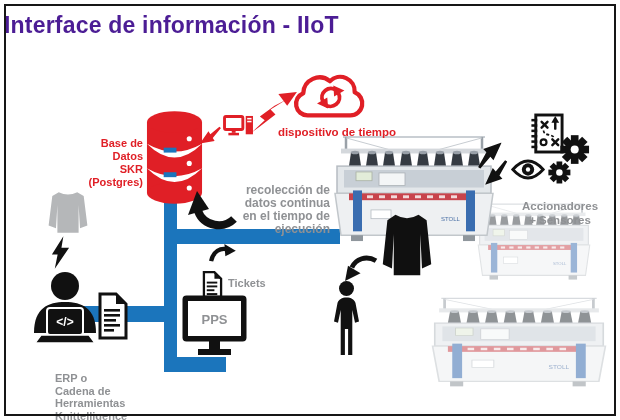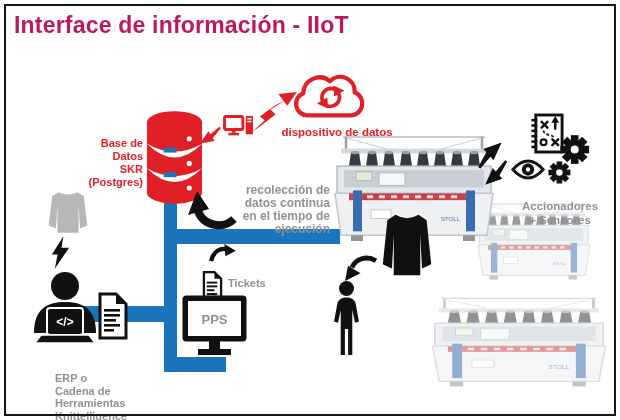--- a/index.html
+++ b/index.html
@@ -1,21 +1,21 @@
 <!DOCTYPE html>
 <html><head>
 <meta charset="utf-8">
 <style>
   html,body{margin:0;padding:0;background:#fff;}
   .stage{position:relative;width:620px;height:420px;background:#fff;overflow:hidden;
          font-family:"Liberation Sans",sans-serif;}
   .frame{position:absolute;inset:4px;border:2.5px solid #161616;z-index:60;pointer-events:none;}
   .abs{position:absolute;}
   .pre{white-space:pre-line;margin-top:16px;}
-  .title{left:14px;top:12px;font-size:23px;font-weight:bold;color:#be185d;letter-spacing:.2px;z-index:5;}
+  .title{left:4px;top:12px;font-size:23px;font-weight:bold;color:#4c1d95;letter-spacing:.2px;z-index:5;}
   .connector{background:#1b75bc;z-index:1;}
   .red-label{color:#e01f26;font-weight:bold;font-size:11px;line-height:13px;z-index:5;}
   .gray-label{color:#8f9194;font-weight:600;font-size:12px;line-height:13px;z-index:5;}
   .source{font-style:italic;font-size:11.5px;color:#2e2e2e;text-align:right;z-index:5;}
   svg.icon{display:block;overflow:visible;}
   .z2{z-index:2}.z3{z-index:3}.z4{z-index:4}
 </style>
 </head>
 <body>
 
@@ -147,21 +147,21 @@
 
   <svg class="abs icon z3" style="left:286px;top:64px;width:86px;height:60px;" viewBox="0 0 100 70">
     <path d="M25 60 h50 a14 14 0 0 0 5 -27 a17 17 0 0 0 -29 -13 a19 19 0 0 0 -31 14 a13.5 13.5 0 0 0 5 26 z" fill="#ffffff" stroke="#e01f26" stroke-width="5" stroke-linejoin="round"></path>
     <g stroke="#e01f26" stroke-width="4.5" fill="none">
       <path d="M43 44 A10.5 10.5 0 0 1 59 31"></path>
       <path d="M61 34 A10.5 10.5 0 0 1 45 47"></path>
     </g>
     <polygon points="55,25 68,31 56,38" fill="#e01f26"></polygon>
     <polygon points="49,52 36,46 48,39" fill="#e01f26"></polygon>
   </svg>
-  <div class="abs red-label" style="left:270px;top:126px;width:134px;text-align:center;font-size:11.5px;">dispositivo de datos</div>
+  <div class="abs red-label" style="left:270px;top:126px;width:134px;text-align:center;font-size:11.5px;">dispositivo de tiempo</div>
 
   <div class="abs gray-label pre" style="left:230px;top:168px;width:100px;text-align:right;">recolección de
 datos continua
 en el tiempo de
 ejecución</div>
 
   <svg class="abs icon z3" style="left:186px;top:189px;width:50px;height:38px;" viewBox="0 0 50 38">
     <path d="M48 30 C38 40 18 38 12 22" stroke="#111" stroke-width="8" fill="none"></path>
     <polygon points="2,26 11,2 23,20" fill="#111"></polygon>
   </svg>

